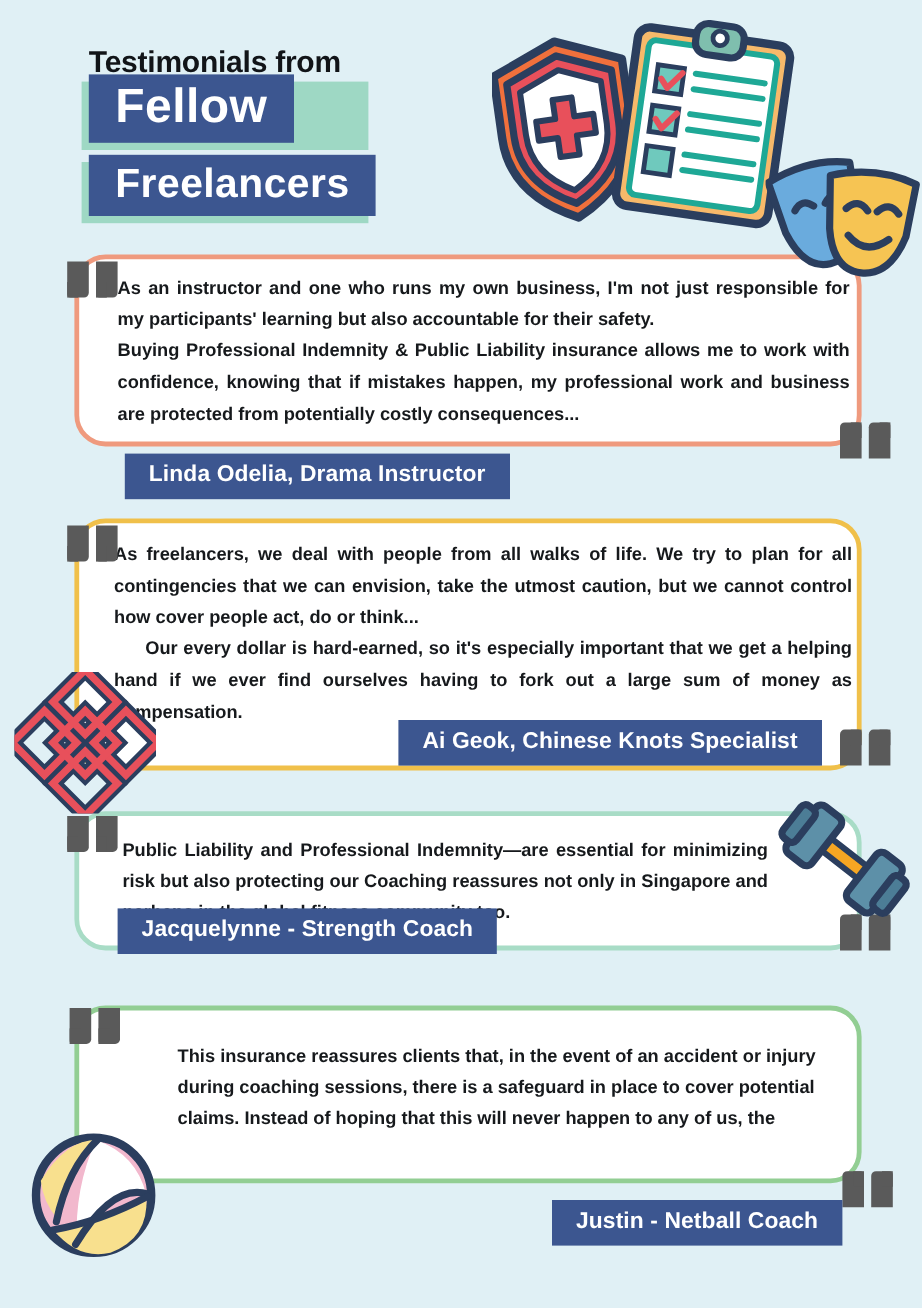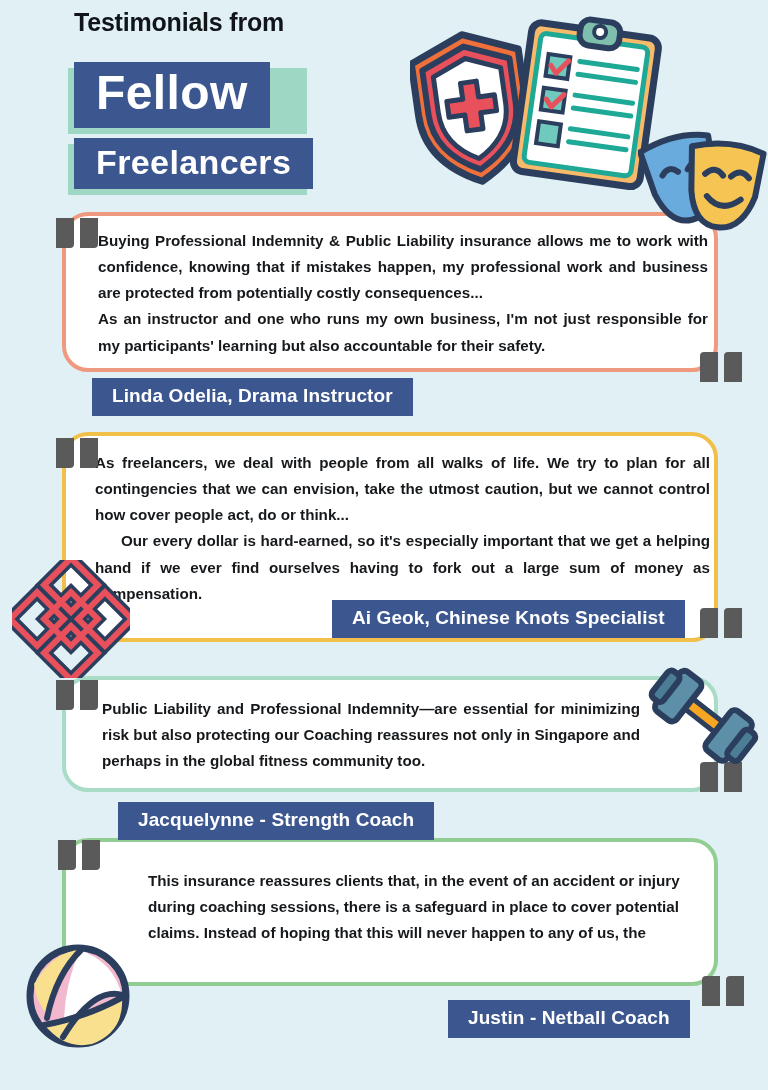--- a/index.html
+++ b/index.html
@@ -18,21 +18,21 @@
   
   .header {
     position: absolute;
     left: 0; top: 0;
     width: 768px;
     height: 212px;
   }
   .kicker {
     position: absolute;
     left: 74px;
-    top: 8px;
+    top: 38px;
     font-size: 25px;
     font-weight: bold;
     color: #111418;
     letter-spacing: -0.2px;
     white-space: nowrap;
   }
   .title-wrap {
     position: absolute;
     left: 74px;
     top: 62px;
@@ -49,21 +49,21 @@
     width: 100%;
     height: 100%;
     background: #9ed8c4;
     z-index: 0;
   }
   .title-box {
     position: relative;
     display: inline-block;
     background: #3c5690;
     color: #ffffff;
-    font-size: 48px;
+    font-size: 40px;
     font-weight: bold;
     letter-spacing: 0.4px;
     padding: 6px 22px 9px 22px;
     z-index: 1;
     line-height: 1.06;
     white-space: nowrap;
   }
   .title-box.l2 { font-size: 34px; }
 
   
@@ -207,28 +207,28 @@
   </svg>
 </div>
 
 <div class="card" id="card1" style="left: 62px; top: 212px; width: 656px; height: 160px; border-color: rgb(239, 154, 126);">
 </div>
 <div class="quote" style="left:56px; top:218px;">
   <span class="q1"></span>
     <span class="q2"></span>
 </div>
 <div class="card-text" style="left:98px; top:228px; width:610px;">
+  <p>As an instructor and one who runs my own business, I'm not just responsible for my participants' learning but also accountable for their safety.</p>
   <p>Buying  Professional  Indemnity &amp; Public Liability insurance allows me to work with confidence, knowing that if mistakes happen, my professional work and business are protected from potentially costly consequences...</p>
-  <p>As an instructor and one who runs my own business, I'm not just responsible for my participants' learning but also accountable for their safety.</p>
 </div>
 <div class="quote close" style="left:698px; top:348px;">
   <span class="q1"></span>
     <span class="q2"></span>
 </div>
-<div class="badge" style="left:92px; top:378px;">Linda Odelia, Drama Instructor</div>
+<div class="badge" style="left:104px; top:378px;">Linda Odelia, Drama Instructor</div>
 
 <div class="card" id="card2" style="left: 62px; top: 432px; width: 656px; height: 210px; border-color: rgb(240, 192, 74);">
 </div>
 <div class="quote" style="left:56px; top:438px;">
   <span class="q1"></span>
     <span class="q2"></span>
 </div>
 <div class="card-text" style="left:95px; top:450px; width:615px;">
   <p>As freelancers, we deal with people from all walks of life. We try to plan for all contingencies that we can envision, take the utmost caution, but we cannot control how cover people act, do or think...</p>
   <p class="indent">Our every dollar is hard-earned, so it's especially important that we get a helping hand if we ever find ourselves having to fork out a large sum of money as compensation.</p>
@@ -245,36 +245,36 @@
   <span class="q1"></span>
     <span class="q2"></span>
 </div>
 <div class="card-text" style="left:102px; top:696px; width:538px;">
   <p>Public Liability and Professional Indemnity—are essential for minimizing risk but also protecting our Coaching reassures not only in Singapore and perhaps in the global fitness community too.</p>
 </div>
 <div class="quote close" style="left:698px; top:758px;">
   <span class="q1"></span>
     <span class="q2"></span>
 </div>
-<div class="badge" style="left:98px; top:802px;margin-left:20px;">Jacquelynne - Strength Coach</div>
+<div class="badge" style="left:98px; top:757px;">Jacquelynne - Strength Coach</div>
 
 <div class="card" id="card4" style="left: 62px; top: 838px; width: 656px; height: 148px; border-color: rgb(146, 206, 147);">
 </div>
 <div class="quote" style="left:58px; top:840px;">
   <span class="q1"></span>
     <span class="q2"></span>
 </div>
 <div class="card-text" style="left:108px; top:868px; width:610px;">
   <p class="last-nofill">This insurance reassures clients that, in the event of an accident or injury during coaching sessions, there is a safeguard in place to cover potential claims. Instead of hoping that this will never happen to any of us, the</p>
 </div>
 <div class="quote close" style="left:700px; top:972px;">
   <span class="q1"></span>
     <span class="q2"></span>
 </div>
-<div class="badge" style="left:448px; top:1000px;">Justin - Netball Coach</div>
+<div class="badge" style="left:460px; top:1000px;">Justin - Netball Coach</div>
 
 <svg class="decor knot" viewBox="0 0 118 118">
   <g transform="rotate(45 59 59)">
     <g fill="none" stroke="#2b3e5e" stroke-width="13">
       <rect x="16" y="16" width="38" height="38"></rect>
       <rect x="64" y="16" width="38" height="38"></rect>
       <rect x="16" y="64" width="38" height="38"></rect>
       <rect x="64" y="64" width="38" height="38"></rect>
       <rect x="40" y="40" width="38" height="38"></rect>
     </g>

